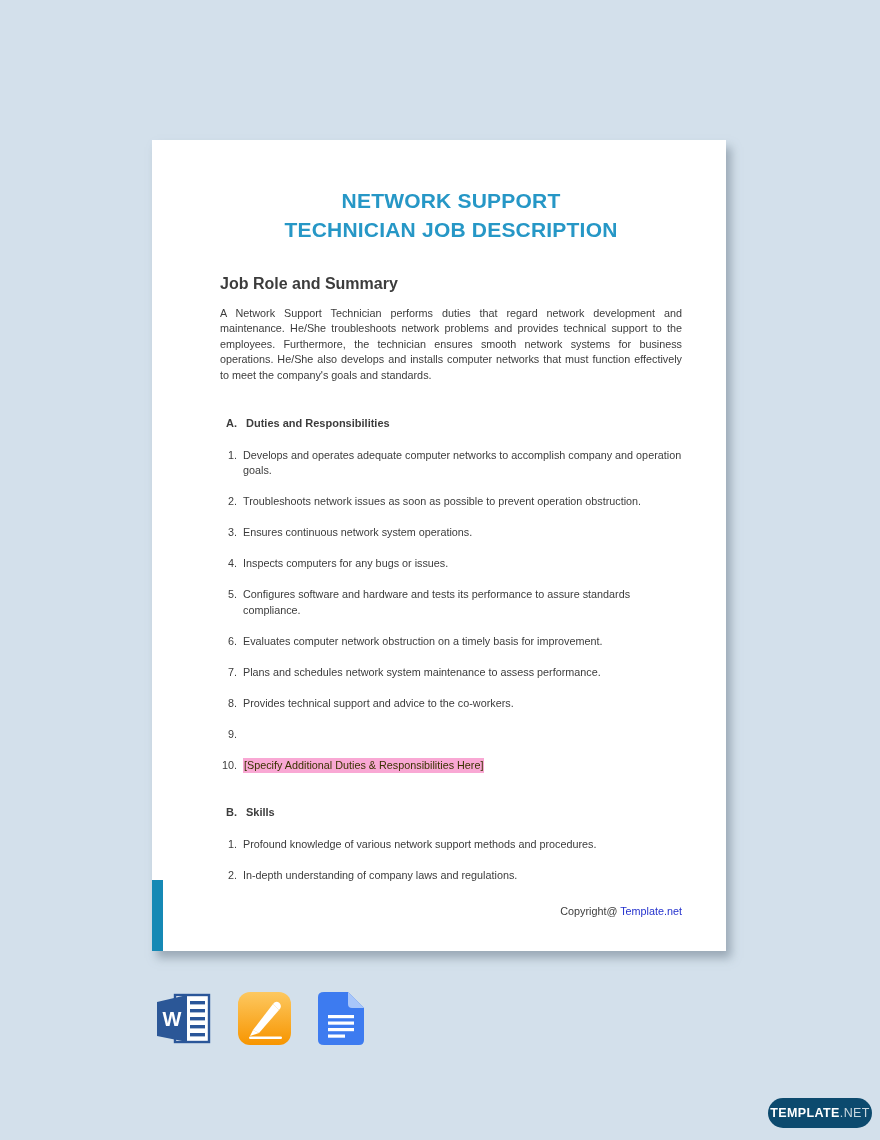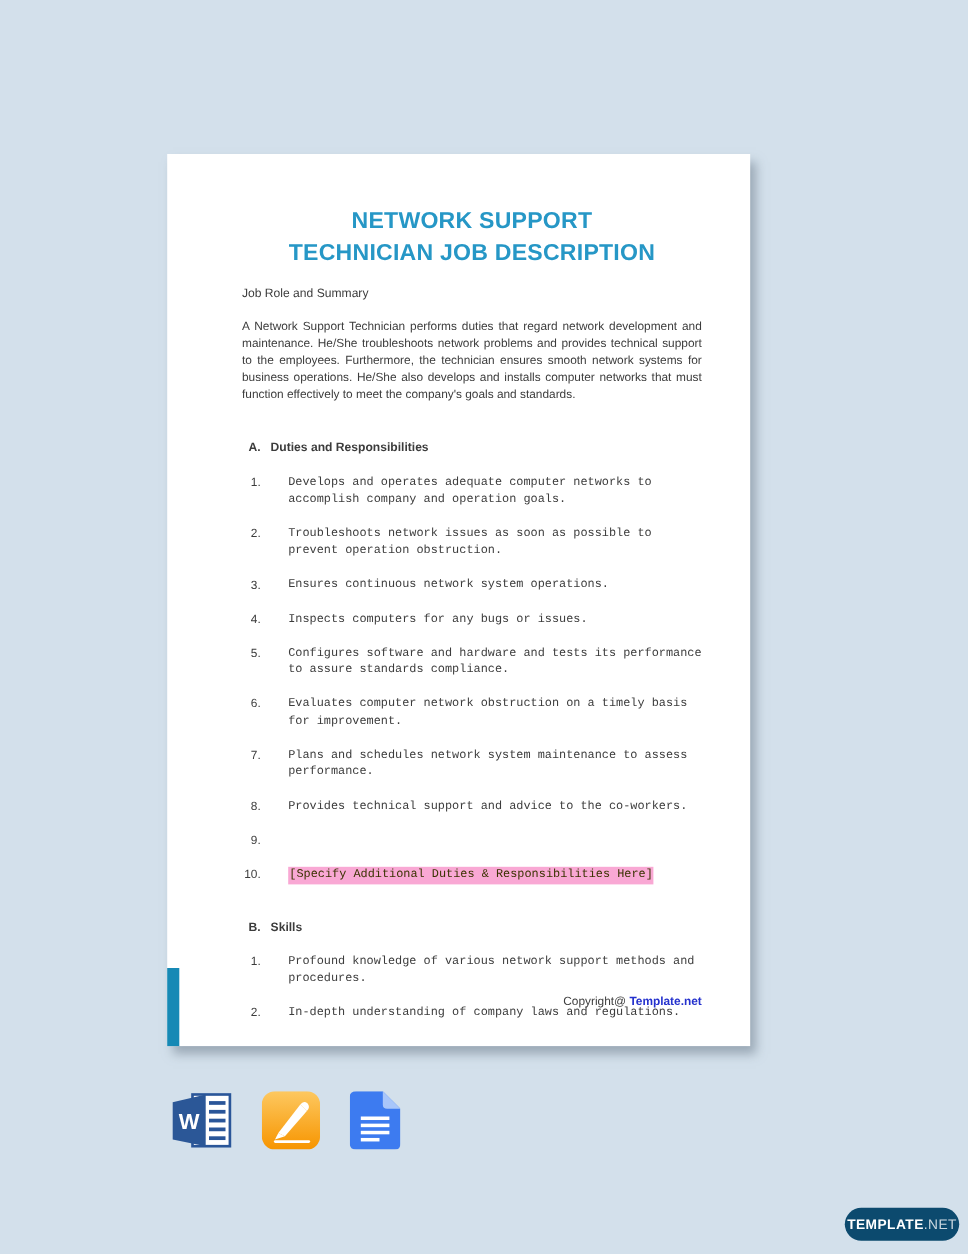--- a/index.html
+++ b/index.html
@@ -3,49 +3,49 @@
 <meta charset="utf-8">
 <style>
   html,body { margin:0; padding:0; }
   body {
     width:880px; height:1140px; position:relative;
     background:#d3e0eb; overflow:hidden;
     font-family:"Liberation Sans", sans-serif;
   }
   .page {
     position:absolute; left:152px; top:140px;
-    width:530px; height:811px; box-sizing:border-box;
+    width:574px; height:811px; box-sizing:border-box;
     padding:46px 44px 0 68px;
     background:#ffffff;
     box-shadow:5px 7px 9px rgba(116,132,146,.6);
   }
   .doc-title {
     text-align:center; font-weight:bold;
     font-size:21px; line-height:29px; letter-spacing:.2px;
     color:#2697c6;
   }
   .content { color:#3c3c3c; font-size:10.8px; line-height:15.5px; }
-  .summary-heading { margin-top:16px; font-weight:normal; font-size:11px; }
+  .summary-heading { margin-top:32px; font-weight:bold; font-size:16px; }
   .summary-text { margin-top:14px; text-align:justify; }
   .section-heading { margin-top:33px; font-weight:bold; font-size:11px; display:flex; }
   .section-heading.skills { margin-top:32px; }
   .section-letter { width:17px; text-align:right; flex:none; }
   .section-label { margin-left:9px;text-align:center; }
   ul.num-list { list-style:none; margin:0; padding:0; }
   li.list-row { display:flex; margin-top:15.5px; }
   li.list-row:first-of-type { margin-top:16px; }
   .num { width:17px; text-align:right; flex:none; }
-  .li-text { margin-left:25px;font-family:Liberation Mono, monospace; }
+  .li-text { margin-left:6px; }
   .hl { background:#f9a8d4; color:#3a3200; padding:0 1px; }
   .accent-bar { position:absolute; left:0; bottom:0; width:11px; height:71px; background:#1689b5; }
   .copyright {
     position:absolute; right:44px; bottom:34px;
     font-size:10.8px; color:#3c3c3c;
   }
-  .copyright .link { font-weight:bold; color:#2431cd; }
+  .copyright .link { font-weight:normal; color:#2431cd; }
   .app-icons {
     position:absolute; left:154px; top:992px;
     display:flex; gap:27px; align-items:center;
   }
   .app-icon { display:block; cursor:pointer; }
   .watermark {
     position:absolute; left:768px; top:1098px;
     width:104px; height:30px; border-radius:15px;
     background:#0c4a6e;
     display:flex; align-items:center; justify-content:center;

